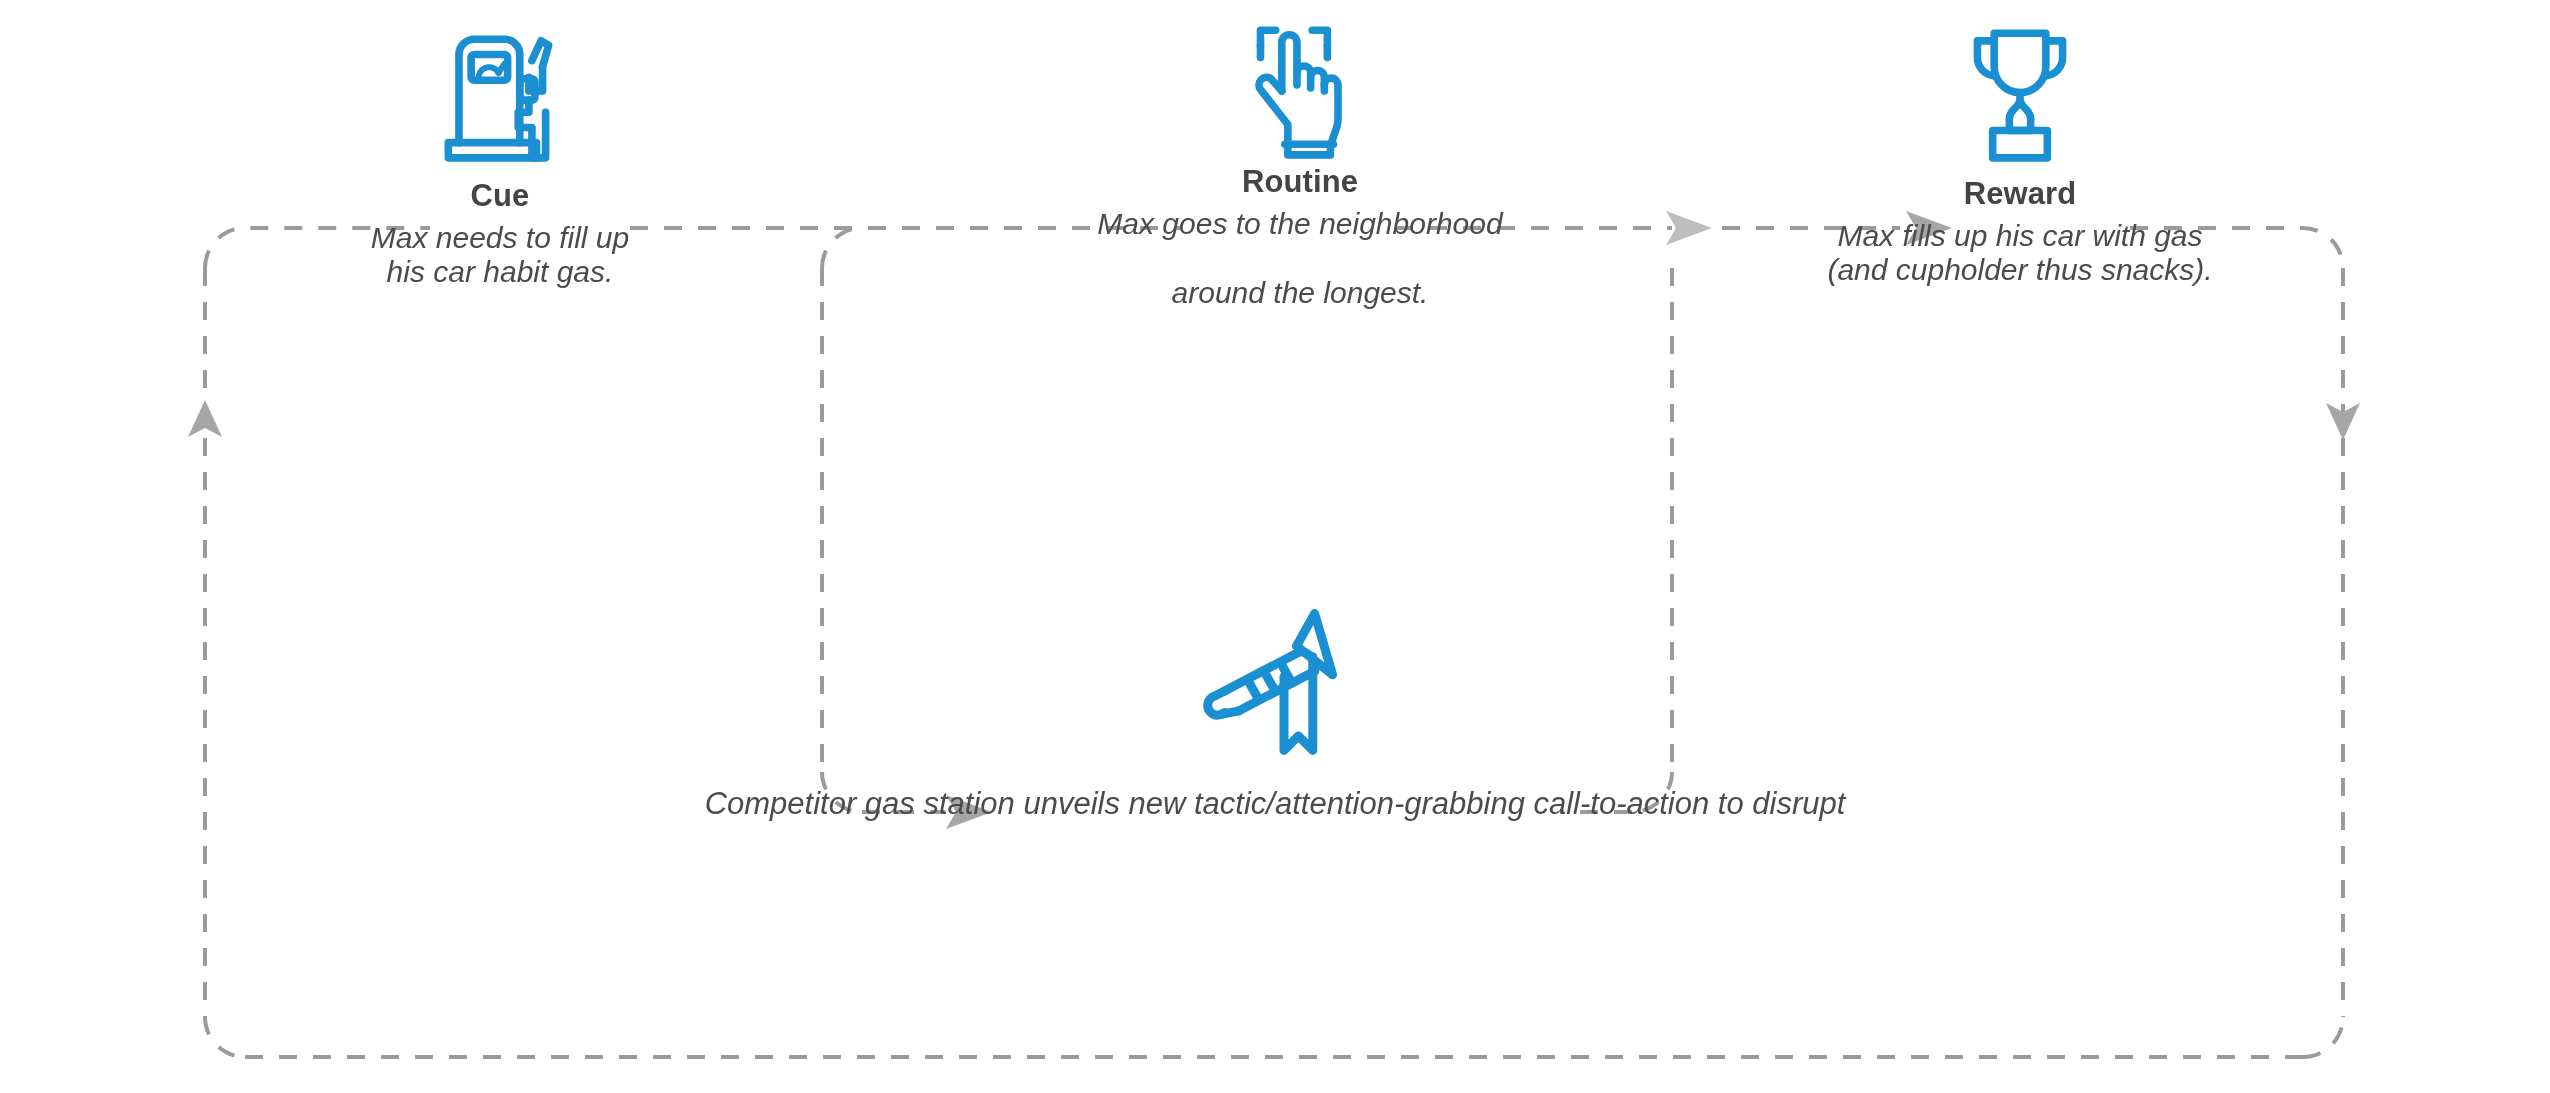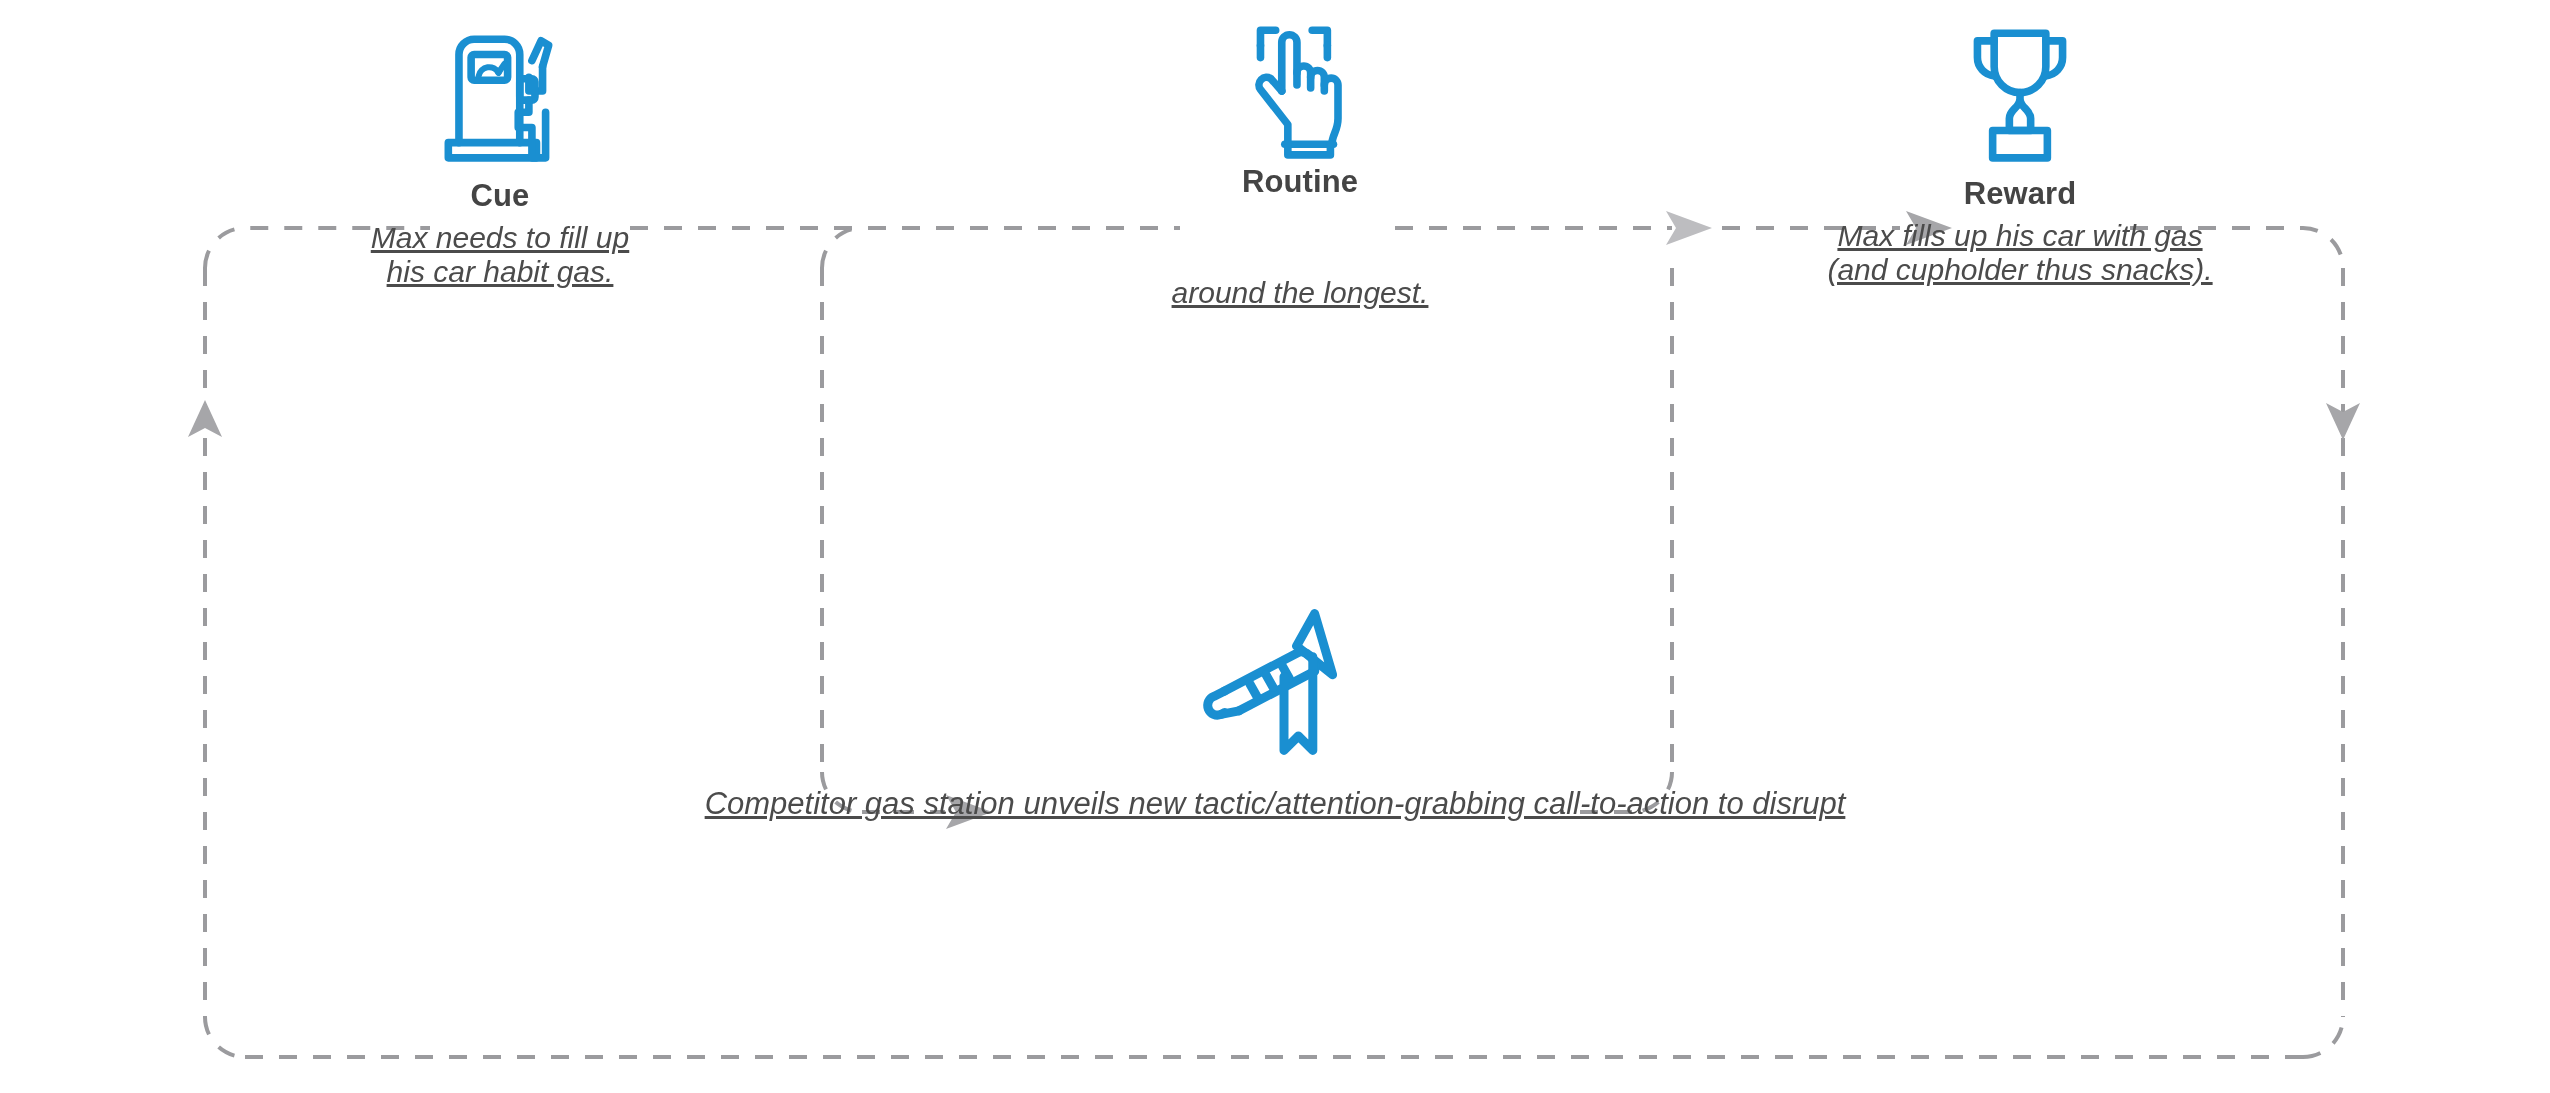--- a/index.html
+++ b/index.html
@@ -23,21 +23,20 @@
     line-height:1.18;
     margin:0;
     white-space:nowrap;
   }
   .node .desc{
     font-style:italic;
     font-size:30px;
     color:#4b4b4b;
     line-height:1.16;
     margin:6px 0 0 0;
-    text-decoration:underline;
   }
 
   
   #node-cue{left:240px;top:18px;width:520px;}
   #node-cue .icon{width:152px;height:152px;}
   #node-cue .title{margin-top:8px;}
   #node-cue .desc{width:420px;margin-left:auto;margin-right:auto;}
 
   #node-routine{left:1030px;top:12px;width:540px;}
   #node-routine .icon{width:152px;height:152px;}
@@ -157,21 +156,21 @@
         <path d="M66 48 a4.5 4.5 0 0 1 9 0 v22 c0 8 -4 11 -4 17"></path>
 
         <path d="M38 52 L31 44 a5 5 0 0 0 -7 7 L42 74 v13"></path>
 
         <path d="M40 87 h32"></path>
         <path d="M42 87 v7 h28 v-7"></path>
       </svg>
     </span>
     <p class="title">Routine</p>
     <p class="desc">
-      <br>
+      <span>Max goes to the neighborhood</span><br>
       <br>
       <span>around the longest.</span>
     </p>
   </div>
 
   <div class="node" id="node-reward">
     <span class="icon">
       <svg viewBox="0 0 100 100" width="152" height="152" xmlns="http://www.w3.org/2000/svg" fill="none" stroke="#1a8fd1" stroke-width="5" stroke-linejoin="round" stroke-linecap="round">
 
         <path d="M33 14 h34 v22 a17 17 0 0 1 -34 0 Z"></path>

